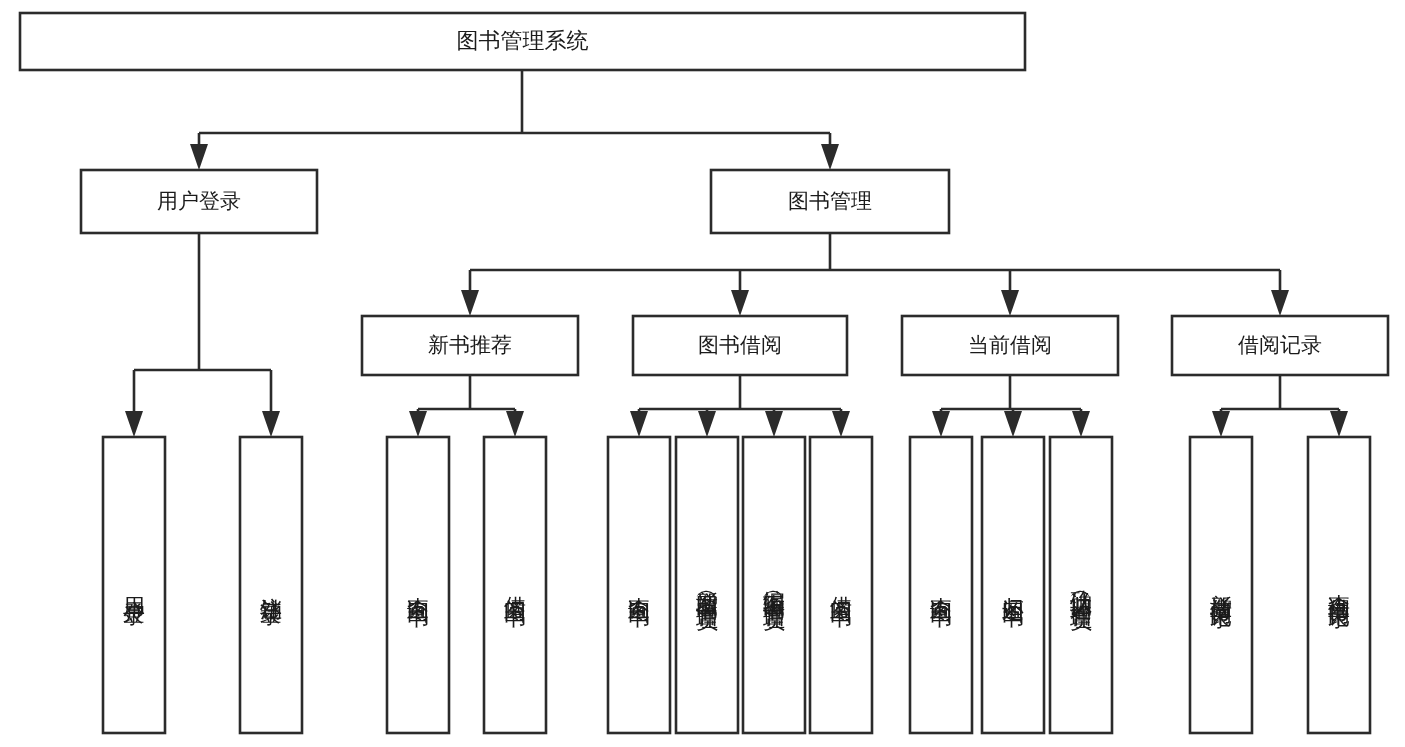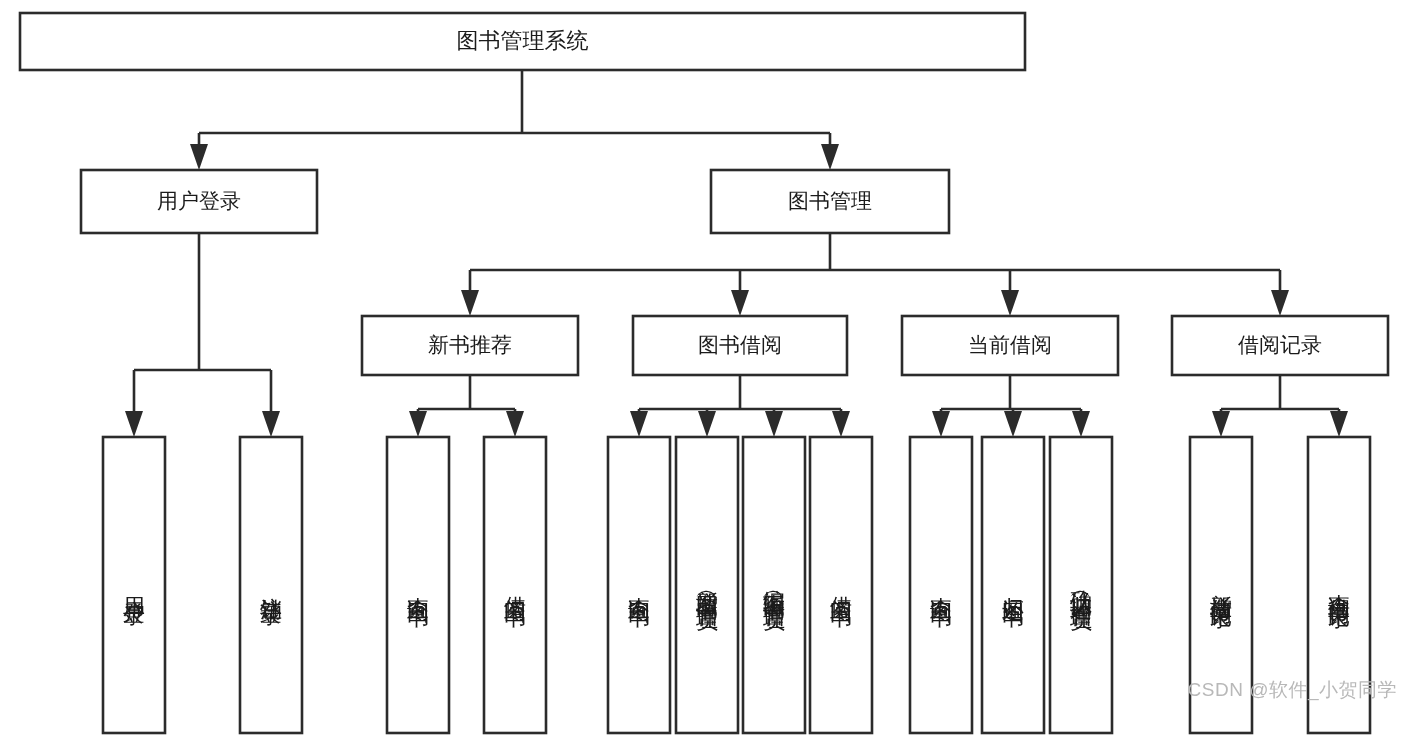--- a/index.html
+++ b/index.html
@@ -178,14 +178,13 @@
       <div class="vlabel" style="left: 676px; top: 437px; width: 62px; height: 296px;">新增图书（管理员）</div>
       <div class="vlabel" style="left: 743px; top: 437px; width: 62px; height: 296px;">编辑图书（管理员）</div>
       <div class="vlabel" style="left: 810px; top: 437px; width: 62px; height: 296px;">借阅图书</div>
       <div class="vlabel" style="left: 910px; top: 437px; width: 62px; height: 296px;">查询图书</div>
       <div class="vlabel" style="left: 982px; top: 437px; width: 62px; height: 296px;">归还图书</div>
       <div class="vlabel" style="left: 1050px; top: 437px; width: 62px; height: 296px;">确认归还（管理员）</div>
       <div class="vlabel" style="left: 1190px; top: 437px; width: 62px; height: 296px;">新增借阅记录</div>
       <div class="vlabel" style="left: 1308px; top: 437px; width: 62px; height: 296px;">查询借阅记录</div>
     </div>
 
-  <div class="watermark">CSDN @软件_小贺同学</div>
 </div>
 
 </body></html>

